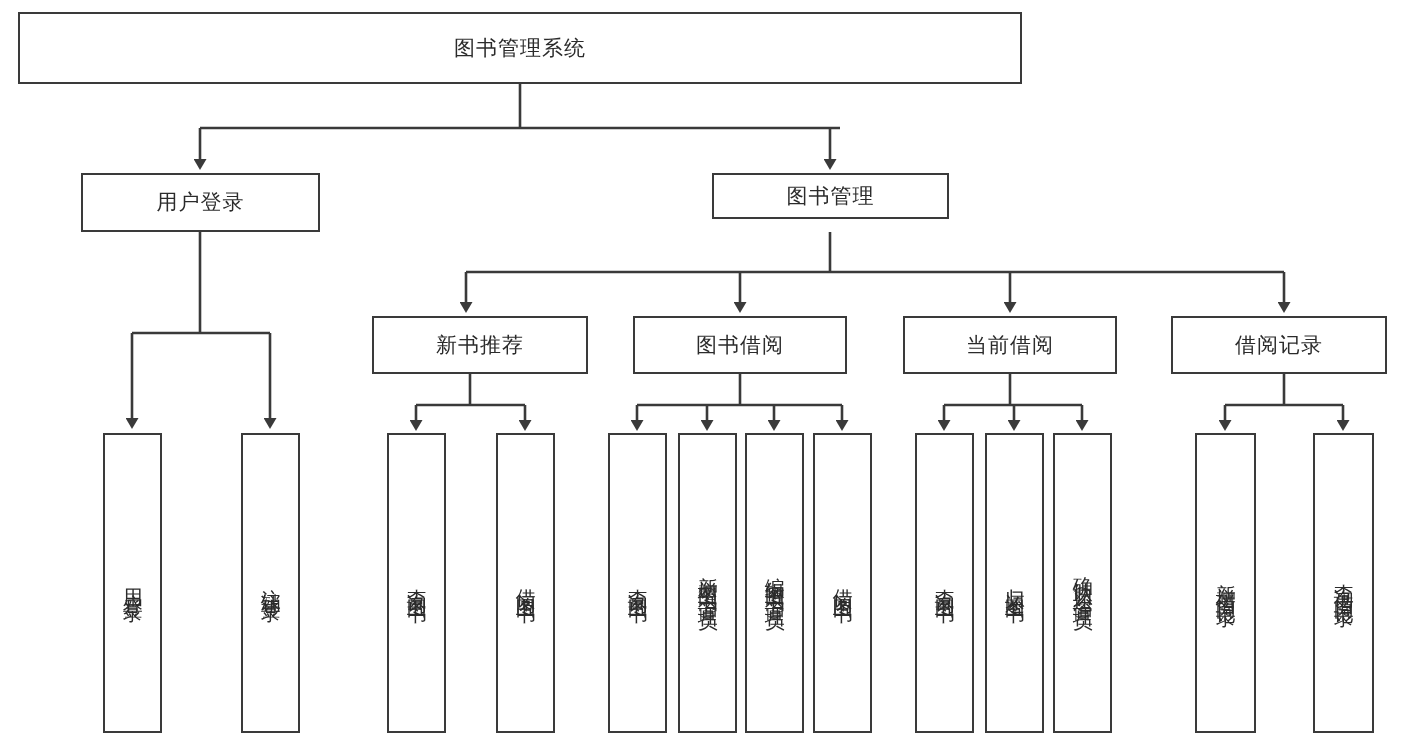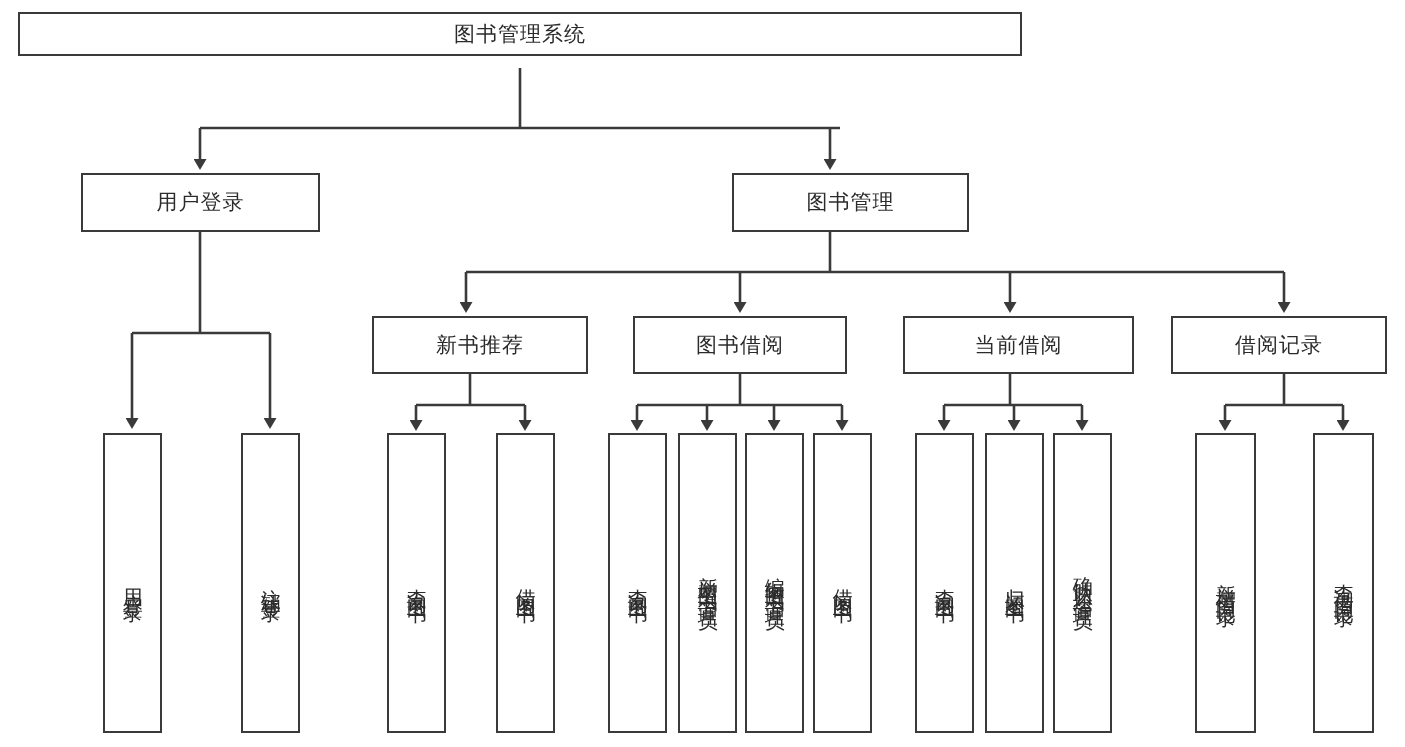--- a/index.html
+++ b/index.html
@@ -111,38 +111,38 @@
       <path d="M1014,405 L1014,421" marker-end="url(#arrow)"></path>
       <path d="M1082,405 L1082,421" marker-end="url(#arrow)"></path>
 
       <path d="M1284,374 L1284,405"></path>
       <path d="M1225,405 L1343,405"></path>
       <path d="M1225,405 L1225,421" marker-end="url(#arrow)"></path>
       <path d="M1343,405 L1343,421" marker-end="url(#arrow)"></path>
     </g>
   </svg>
 
-  <div class="node horiz" style="left:18px; top:12px; width:1004px; height:44px;">
+  <div class="node horiz" style="left:18px; top:12px; width:1004px; height:72px;">
     <span>图书管理系统</span>
   </div>
 
   <div class="node horiz" style="left:81px; top:173px; width:239px; height:59px;">
     <span>用户登录</span>
   </div>
-  <div class="node horiz" style="left:712px; top:173px; width:237px; height:59px;margin-left:20px;">
+  <div class="node horiz" style="left:712px; top:173px; width:237px; height:46px;">
     <span>图书管理</span>
   </div>
 
   <div class="node horiz" style="left:362px; top:316px; width:216px; height:58px;margin-left:10px;">
     <span>新书推荐</span>
   </div>
   <div class="node horiz" style="left:633px; top:316px; width:214px; height:58px;">
     <span>图书借阅</span>
   </div>
-  <div class="node horiz" style="left:903px; top:316px; width:231px; height:58px;">
+  <div class="node horiz" style="left:903px; top:316px; width:214px; height:58px;">
     <span>当前借阅</span>
   </div>
   <div class="node horiz" style="left:1171px; top:316px; width:216px; height:58px;font-family:Liberation Serif, serif;">
     <span>借阅记录</span>
   </div>
 
   <div class="node vert" style="left:103px; top:433px; width:59px; height:300px;">
     <span class="vlabel">用户登录</span>
   </div>
   <div class="node vert" style="left:241px; top:433px; width:59px; height:300px;">

